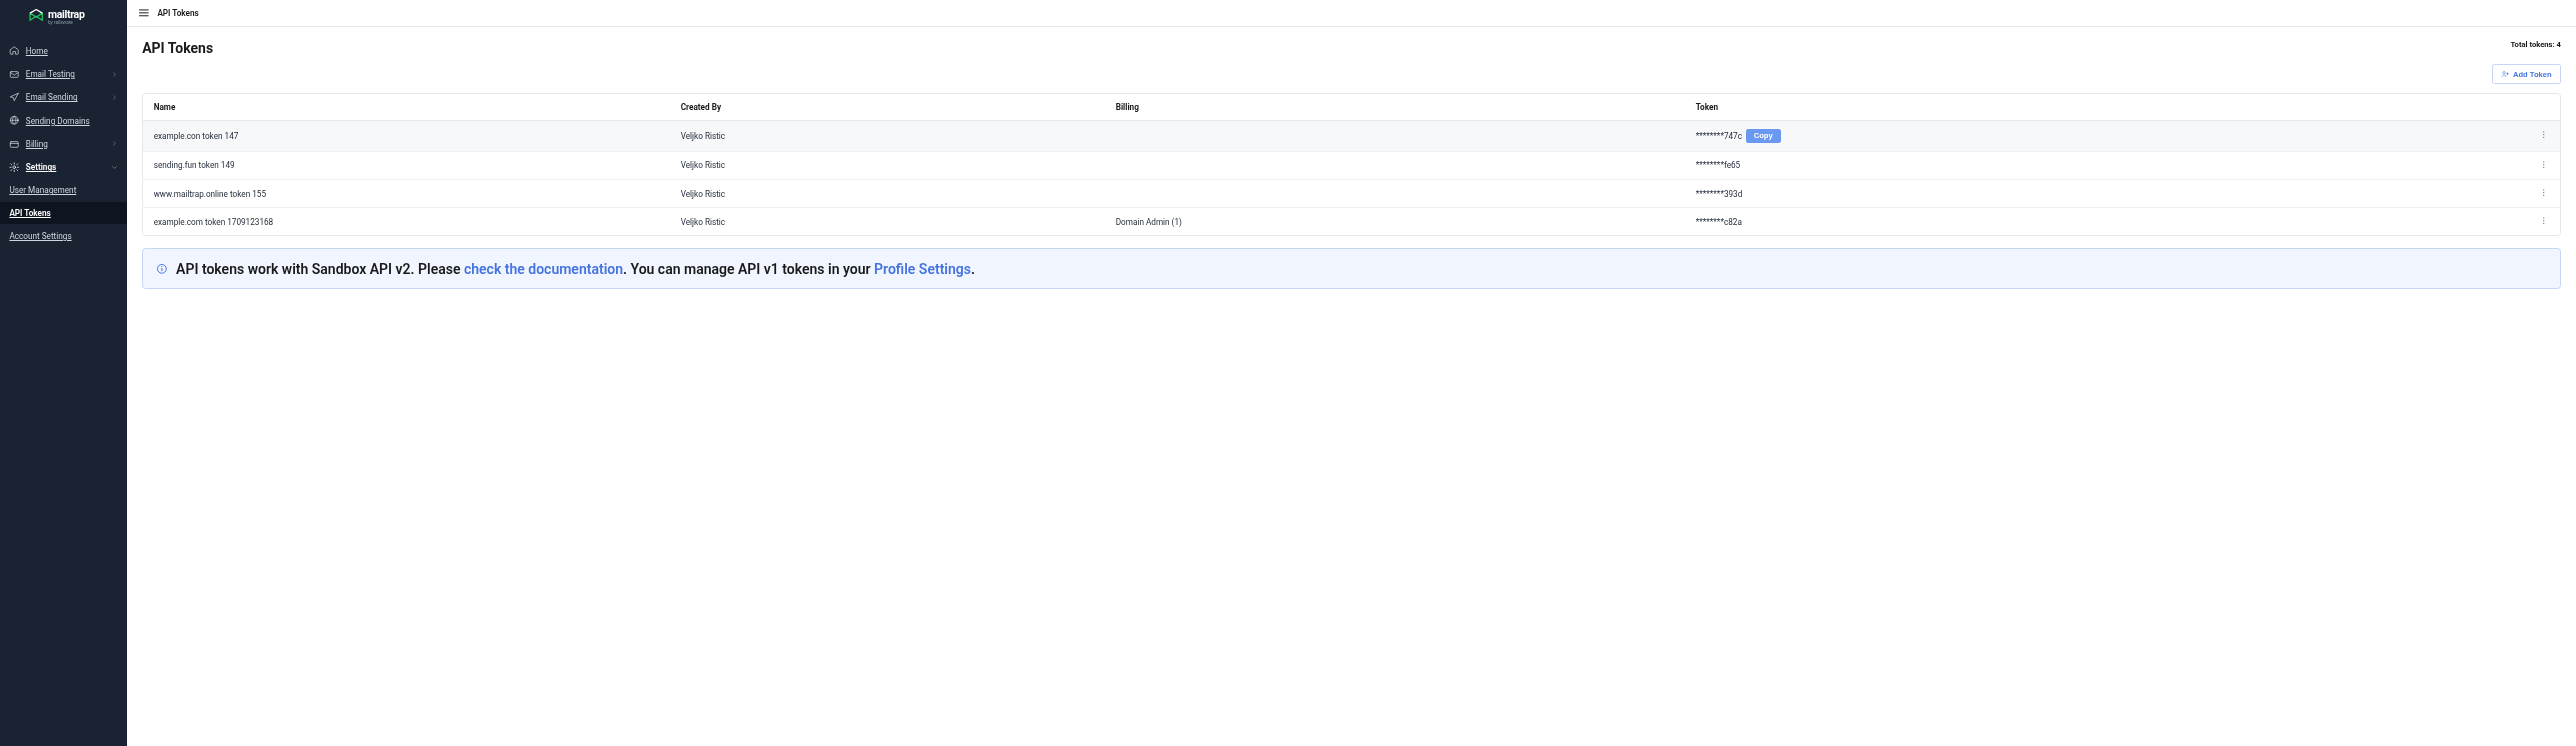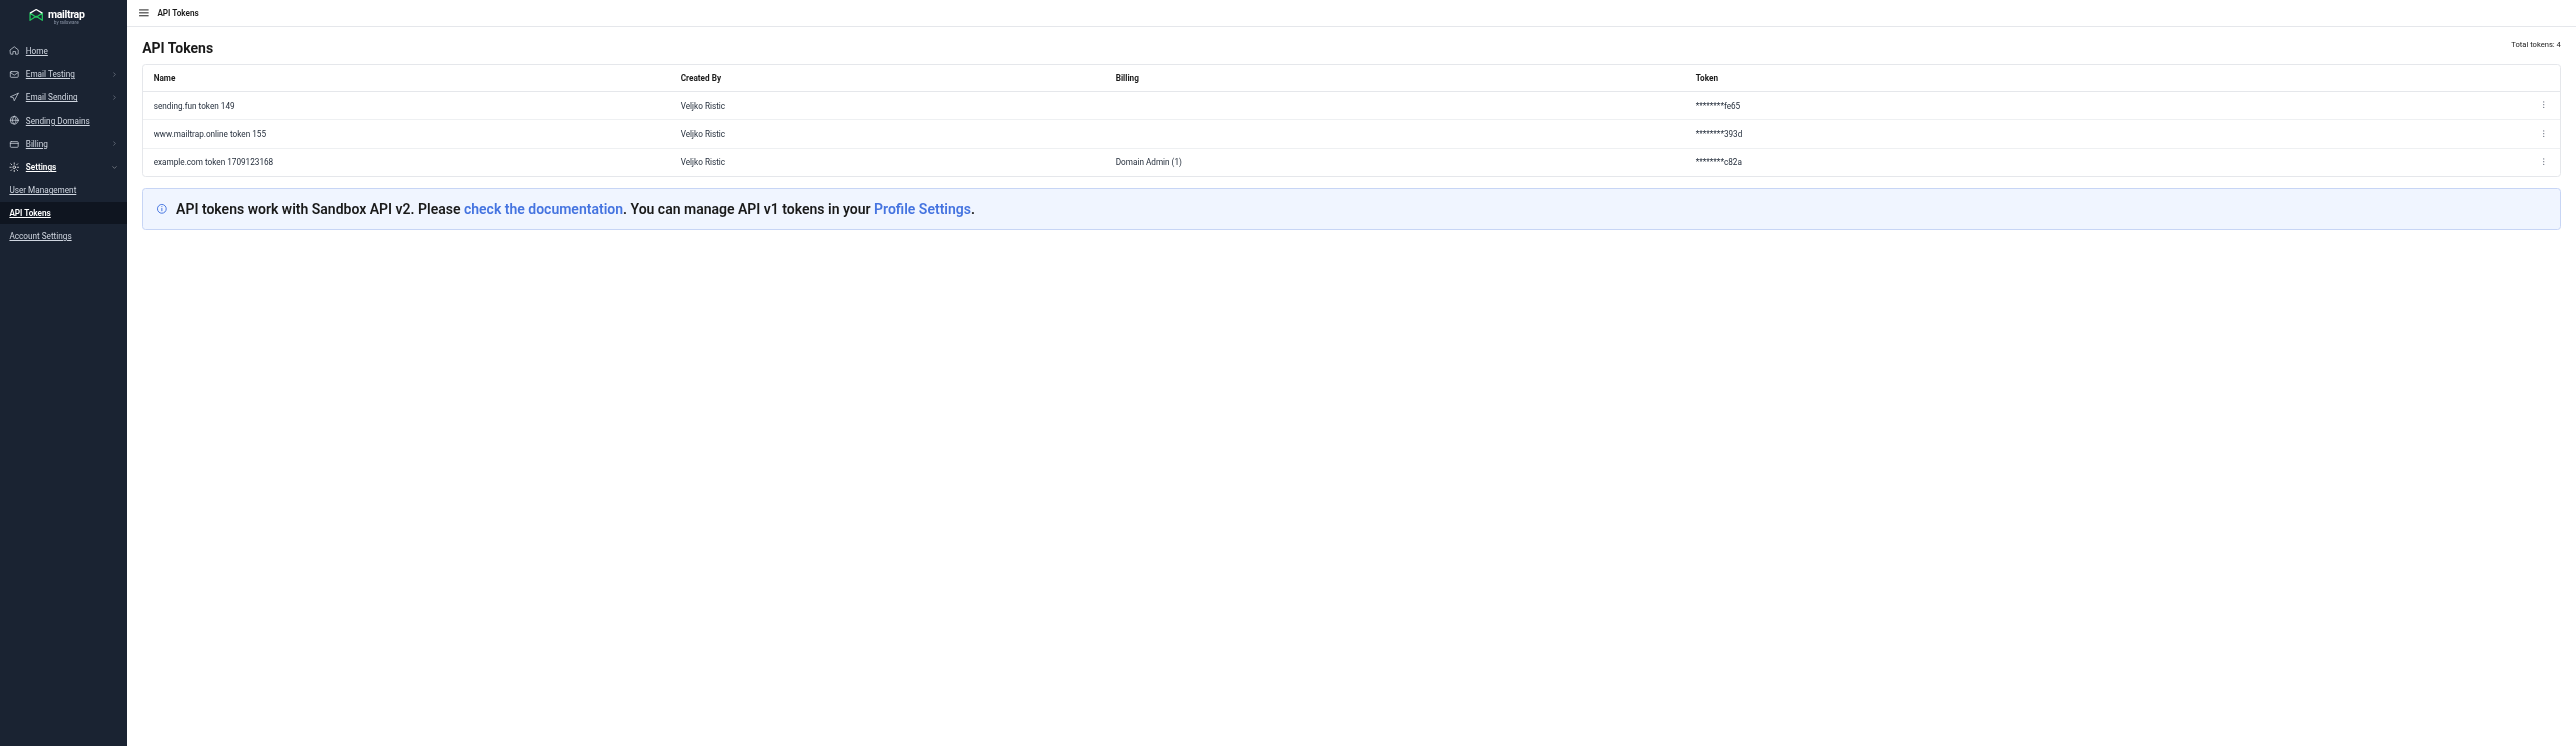--- a/index.html
+++ b/index.html
@@ -4,21 +4,21 @@
 <style>
 * { margin: 0; padding: 0; box-sizing: border-box; }
 body { font-family: -apple-system, BlinkMacSystemFont, "Segoe UI", Roboto, sans-serif; background: #fff; color: #1a1a1a; }
 .app { display: flex; min-height: 100vh; }
 
 
 .sidebar { width: 127px; background: #1a2332; color: #fff; flex-shrink: 0; }
 .logo { padding: 8.2px 9.4px 8.2px 28px; display: flex; align-items: center; }
 .logo-wrap { display: flex; align-items: center; gap: 3.5px; }
 .logo-mark { width: 16.4px; height: 16.4px; }
-.logo-text { display: flex; flex-direction: column; text-align: center; }
+.logo-text { display: flex; flex-direction: column; }
 .logo-name { font-size: 10.5px; font-weight: 700; letter-spacing: -0.3px; }
 .logo-sub { font-size: 4.7px; color: #8b95a7; margin-top: -1.2px; }
 
 .nav { padding-top: 5.9px; }
 .nav-item { display: flex; align-items: center; padding: 6.4px 9.4px; color: #d0d6e0; text-decoration: none; font-size: 8.2px; cursor: pointer; position: relative; }
 .nav-icon { width: 10.5px; height: 10.5px; margin-right: 5.9px; flex-shrink: 0; display: flex; align-items: center; justify-content: center; }
 .nav-label { flex: 1; text-decoration: underline; }
 .nav-chevron { width: 7px; height: 7px; opacity: 0.6; }
 .nav-item-active { color: #fff; font-weight: 600; }
 .nav-item-selected { background: #0f1520; color: #fff; font-weight: 600; }
@@ -26,21 +26,21 @@
 
 
 .main { flex: 1; display: flex; flex-direction: column; }
 .topbar { display: flex; align-items: center; padding: 5.9px 9.4px; border-bottom: 0.6px solid #e5e7eb; }
 .hamburger { width: 14px; height: 14px; margin-right: 7px; cursor: pointer; display: flex; align-items: center; justify-content: center; }
 .breadcrumb { font-size: 8.2px; font-weight: 600; color: #1a1a1a; }
 
 .content { padding: 13px 15.2px; }
 .header-row { display: flex; justify-content: space-between; align-items: flex-start; margin-bottom: 8.2px; }
 .page-title { font-size: 14px; font-weight: 700; }
-.total { font-size: 7.6px; font-weight: 400; }
+.total { font-size: 7.6px; font-weight: 700; }
 
 .add-row { display: flex; justify-content: flex-end; margin-bottom: 8.2px; }
 .add-btn { display: inline-flex; align-items: center; gap: 3.5px; background: #fff; border: 0.6px solid #c7d5f5; color: #4574e0; padding: 4.7px 8.2px; border-radius: 2.3px; font-size: 7.6px; font-weight: 600; cursor: pointer; }
 .add-icon { width: 8.2px; height: 8.2px; }
 
 .table-wrap { border: 0.6px solid #e5e7eb; border-radius: 3.5px; overflow: hidden; }
 table { width: 100%; border-collapse: collapse; }
 thead th { text-align: left; padding: 8.2px 5.9px; font-size: 8.2px; font-weight: 700; border-bottom: 0.6px solid #e5e7eb; }
 thead th:first-child { padding-left: 10.5px; }
 tbody tr { border-bottom: 0.6px solid #eef0f2; }
@@ -169,40 +169,70 @@
     </div>
 
     <div class="content">
       <div class="header-row">
         <h1 class="page-title">API Tokens</h1>
         <div class="total">
           <span>Total tokens: </span><span>4</span>
         </div>
       </div>
 
+      <div class="add-row">
+        <button class="add-btn">
+          <svg class="add-icon" viewBox="0 0 24 24">
+            <circle cx="9" cy="8" r="3.5" fill="none" stroke="#4574e0" stroke-width="1.8"></circle>
+            <path d="M3 20c0-3 3-5 6-5s6 2 6 5" fill="none" stroke="#4574e0" stroke-width="1.8"></path>
+            <path d="M19 8v6M16 11h6" stroke="#4574e0" stroke-width="1.8" stroke-linecap="round"></path>
+          </svg>
+          <span>Add Token</span>
+        </button>
+      </div>
 
       <div class="table-wrap">
         <table>
           <colgroup>
               <col class="col-name">
               <col class="col-created">
               <col class="col-access">
               <col class="col-token">
               <col>
             </colgroup>
           <thead>
             <tr>
               <th>Name</th>
               <th>Created By</th>
               <th>Billing</th>
               <th>Token</th>
               <th></th>
             </tr>
           </thead>
           <tbody id="tbody">
+              <tr class="row-hover">
+    <td>example.con token 147</td>
+    <td>Veljko Ristic</td>
+    <td></td>
+    <td>
+      <div class="token-cell">
+        <span>********747c</span>
+        <button class="copy-btn">Copy</button>
+      </div>
+    </td>
+    <td class="actions-cell">
+      <span class="kebab">
+        <svg viewBox="0 0 24 24" width="9.4" height="9.4">
+                      <circle cx="12" cy="5" r="1.6" fill="currentColor"></circle>
+                      <circle cx="12" cy="12" r="1.6" fill="currentColor"></circle>
+                      <circle cx="12" cy="19" r="1.6" fill="currentColor"></circle>
+                    </svg>
+      </span>
+    </td>
+              </tr>
               <tr>
     <td>sending.fun token 149</td>
     <td>Veljko Ristic</td>
     <td></td>
     <td>
       <div class="token-cell">
         <span>********fe65</span>
 
       </div>
     </td>

